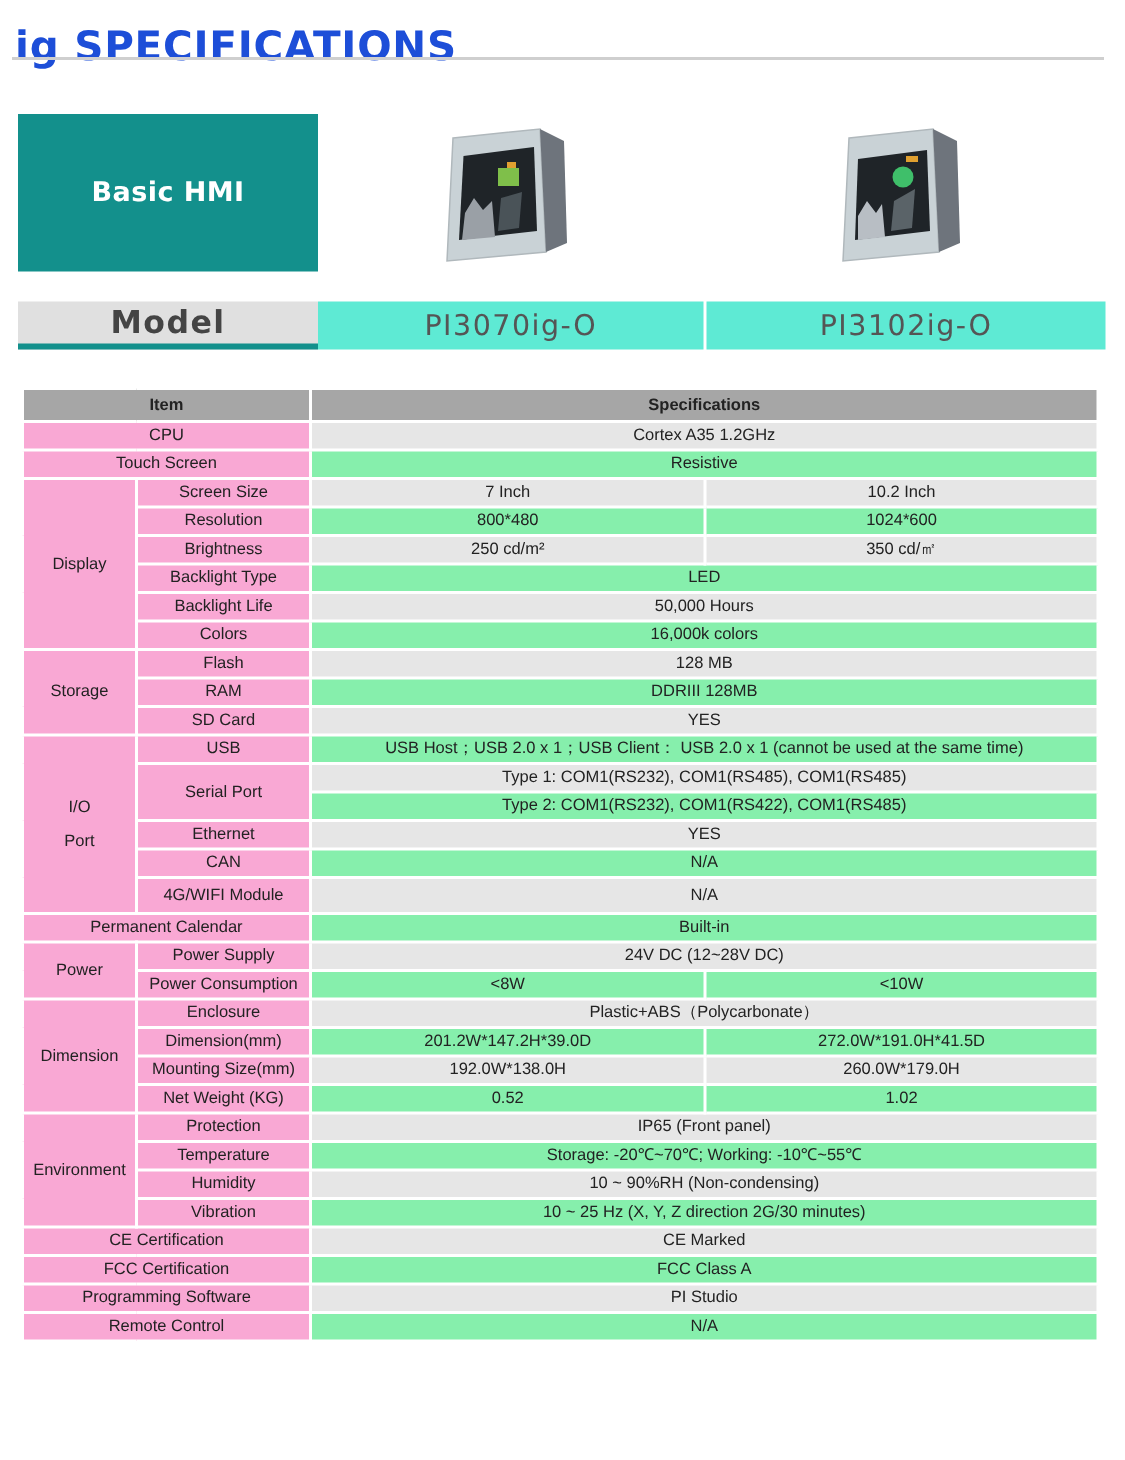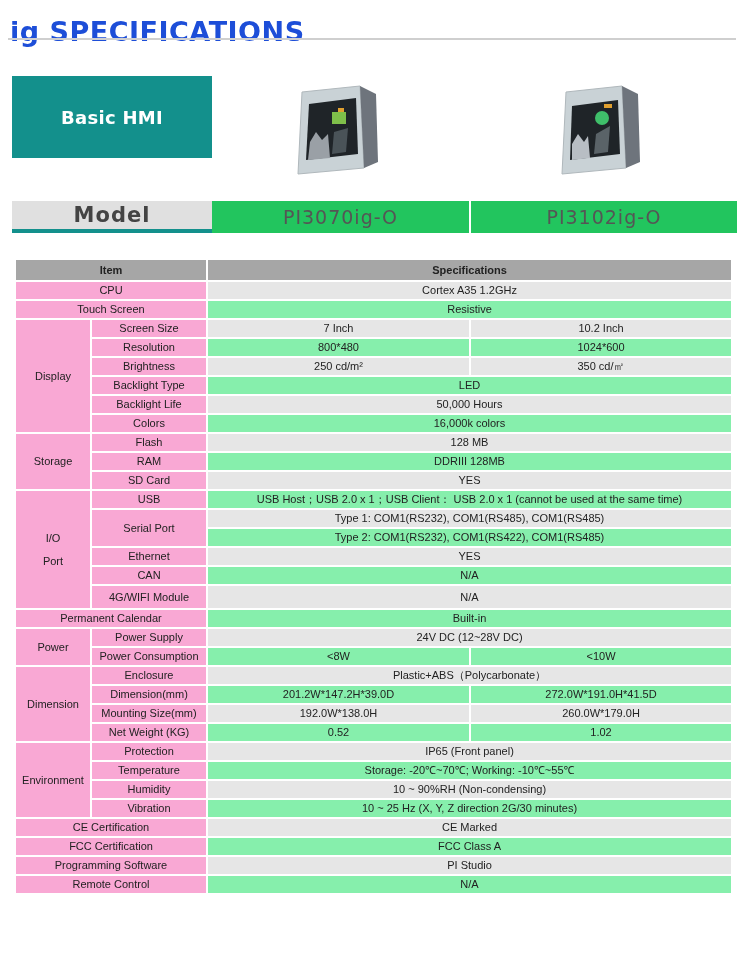--- a/index.html
+++ b/index.html
@@ -1,24 +1,24 @@
 <!DOCTYPE html>
 <html><head>
 <meta charset="utf-8">
 <style>
   html,body{margin:0;padding:0;background:#ffffff;}
   body{width:750px;height:973px;position:relative;overflow:hidden;font-family:"Liberation Sans",sans-serif;color:#222;}
   .title{position:absolute;left:10px;top:0px;font-family:"DejaVu Sans",sans-serif;font-weight:bold;font-size:27px;color:#1d4ed8;letter-spacing:0.5px;margin-top:16px;}
   .title-rule{position:absolute;left:8px;top:38px;width:728px;height:2px;background:#cfcfcf;}
-  .series-box{position:absolute;left:12px;top:76px;width:200px;height:82px;background:#13908c;display:flex;align-items:center;justify-content:center;}
+  .series-box{position:absolute;left:12px;top:76px;width:200px;height:105px;background:#13908c;display:flex;align-items:center;justify-content:center;}
   .series-box span{color:#fff;font-family:"DejaVu Sans",sans-serif;font-weight:bold;font-size:18px;letter-spacing:0.3px;}
   .product{position:absolute;top:82px;width:90px;height:96px;}
   .model-row{position:absolute;left:12px;top:201px;width:725px;height:33px;}
   .model-label{position:absolute;left:0;top:0;width:200px;height:28px;background:#e0e0e0;border-bottom:4px solid #13908c;display:flex;align-items:center;justify-content:center;font-family:"DejaVu Sans",sans-serif;font-weight:bold;font-size:21px;color:#444;letter-spacing:1px;}
-  .model-cell{position:absolute;top:0;height:32px;background:#22c55e;display:flex;align-items:center;justify-content:center;font-family:"DejaVu Sans",sans-serif;font-size:19px;color:#555;letter-spacing:1px;}
+  .model-cell{position:absolute;top:0;height:32px;background:#5eead4;display:flex;align-items:center;justify-content:center;font-family:"DejaVu Sans",sans-serif;font-size:19px;color:#555;letter-spacing:1px;}
   table.spec{position:absolute;left:14px;top:258px;width:717px;border-collapse:collapse;table-layout:fixed;font-size:11px;}
   table.spec td, table.spec th{border:2px solid #fff;text-align:center;padding:0;height:17px;line-height:17px;}
   table.spec th{background:#a6a6a6;font-weight:bold;color:#222;height:20px;}
   td.lbl{background:#f9a8d4;}
   td.val{background:#86efac;}
   tr:nth-child(even) td.val{background:#e6e6e6;}
 </style>
 </head>
 <body>
 

